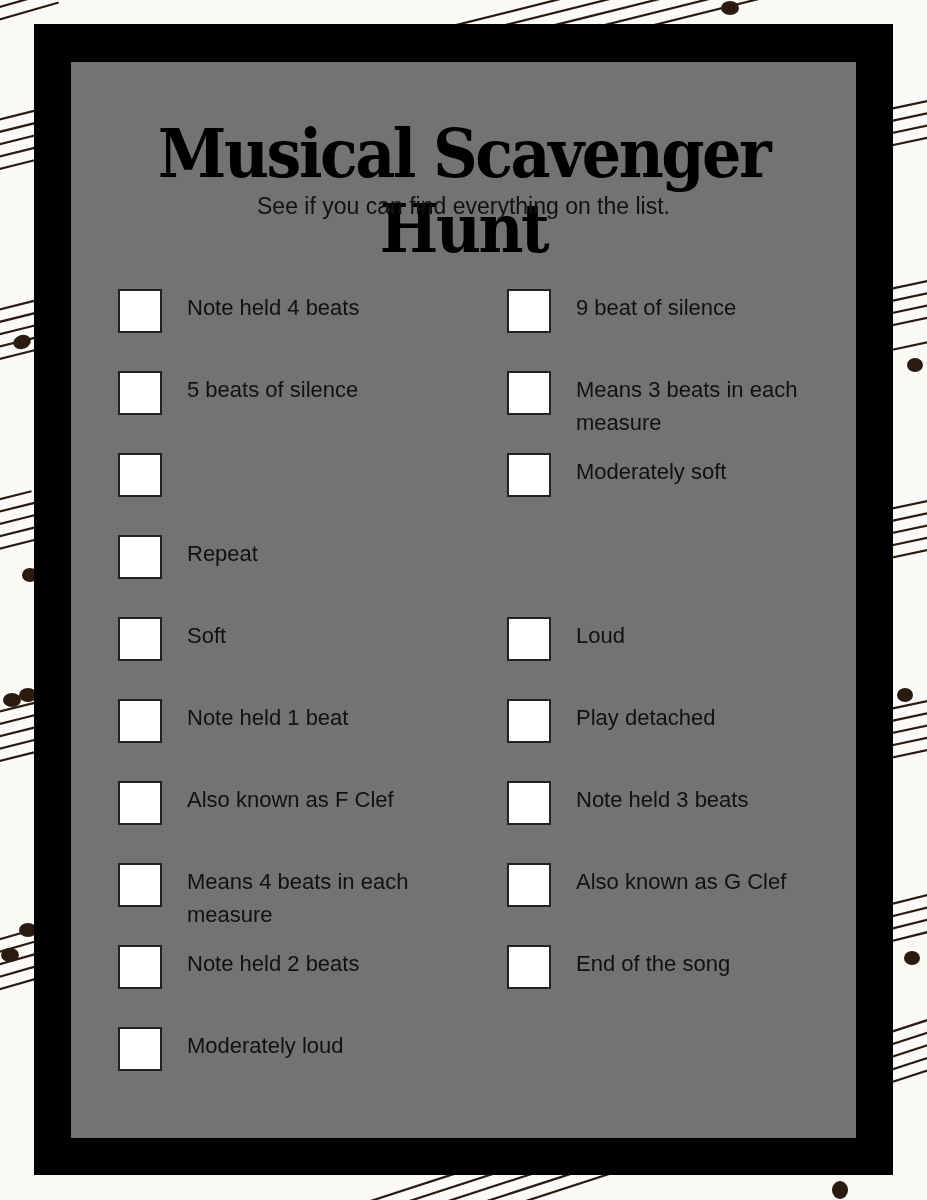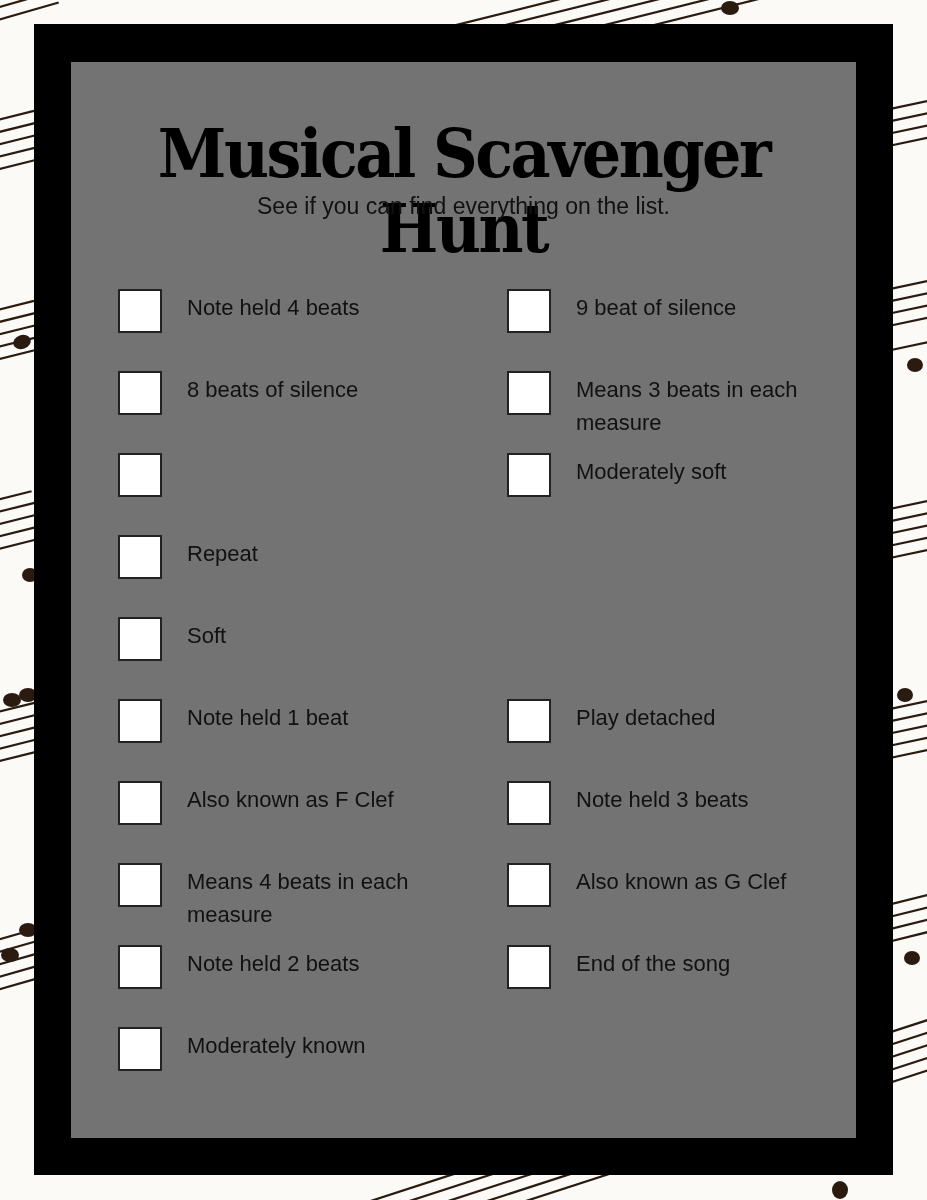--- a/index.html
+++ b/index.html
@@ -157,21 +157,21 @@
 <div class="sheet">
   <div class="title">Musical Scavenger Hunt</div>
   <div class="subtitle">See if you can find everything on the list.</div>
 
   <div class="item" style="left:47px;top:227px">
     <div class="box"></div>
     <div class="label">Note held 4 beats</div>
   </div>
   <div class="item" style="left:47px;top:309px">
     <div class="box"></div>
-    <div class="label">8 beats of silence</div>
+    <div class="label">5 beats of silence</div>
   </div>
   <div class="item" style="left:47px;top:391px">
     <div class="box"></div>
   </div>
   <div class="item" style="left:47px;top:473px">
     <div class="box"></div>
     <div class="label">Repeat</div>
   </div>
   <div class="item" style="left:47px;top:555px">
     <div class="box"></div>
@@ -188,35 +188,39 @@
   <div class="item" style="left:47px;top:801px">
     <div class="box"></div>
     <div class="label" style="width:255px">Means 4 beats in each measure</div>
   </div>
   <div class="item" style="left:47px;top:883px">
     <div class="box"></div>
     <div class="label">Note held 2 beats</div>
   </div>
   <div class="item" style="left:47px;top:965px">
     <div class="box"></div>
-    <div class="label">Moderately known</div>
+    <div class="label">Moderately loud</div>
   </div>
 
   <div class="item" style="left:436px;top:227px">
     <div class="box"></div>
     <div class="label" style="width:255px">9 beat of silence</div>
   </div>
   <div class="item" style="left:436px;top:309px">
     <div class="box"></div>
     <div class="label" style="width:255px">Means 3 beats in each measure</div>
   </div>
   <div class="item" style="left:436px;top:391px">
     <div class="box"></div>
     <div class="label" style="width:255px">Moderately soft</div>
   </div>
+  <div class="item" style="left:436px;top:555px">
+    <div class="box"></div>
+    <div class="label" style="width:255px">Loud</div>
+  </div>
   <div class="item" style="left:436px;top:637px">
     <div class="box"></div>
     <div class="label" style="width:255px">Play detached</div>
   </div>
   <div class="item" style="left:436px;top:719px">
     <div class="box"></div>
     <div class="label" style="width:255px">Note held 3 beats</div>
   </div>
   <div class="item" style="left:436px;top:801px">
     <div class="box"></div>

